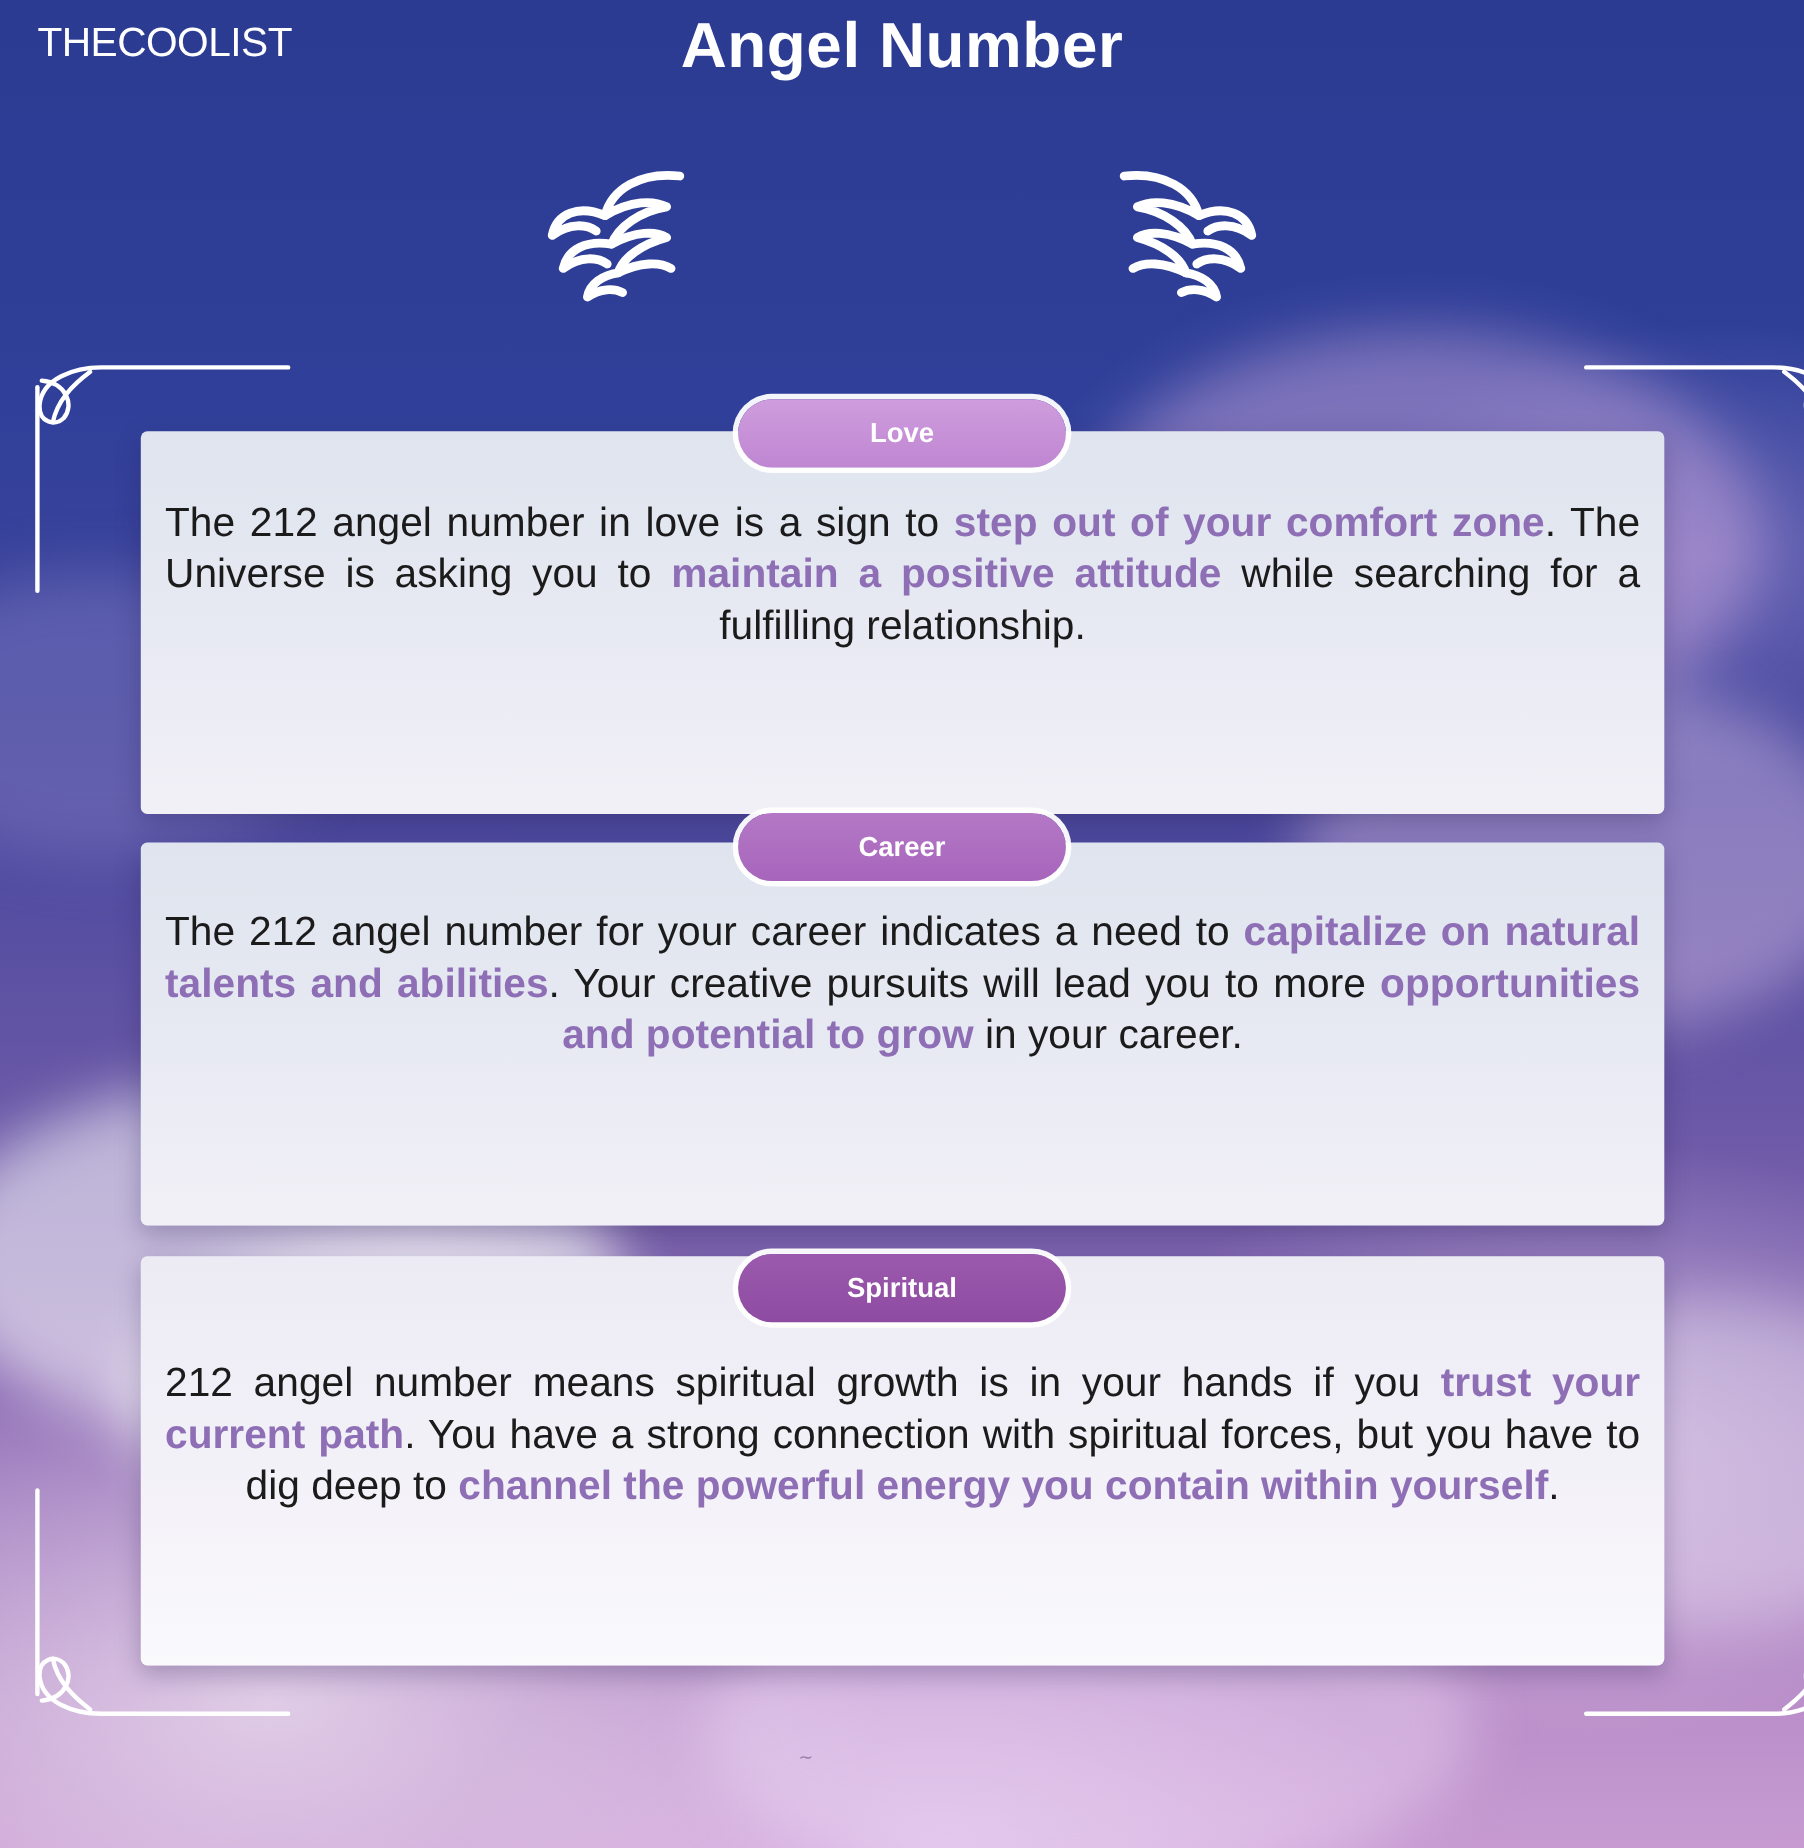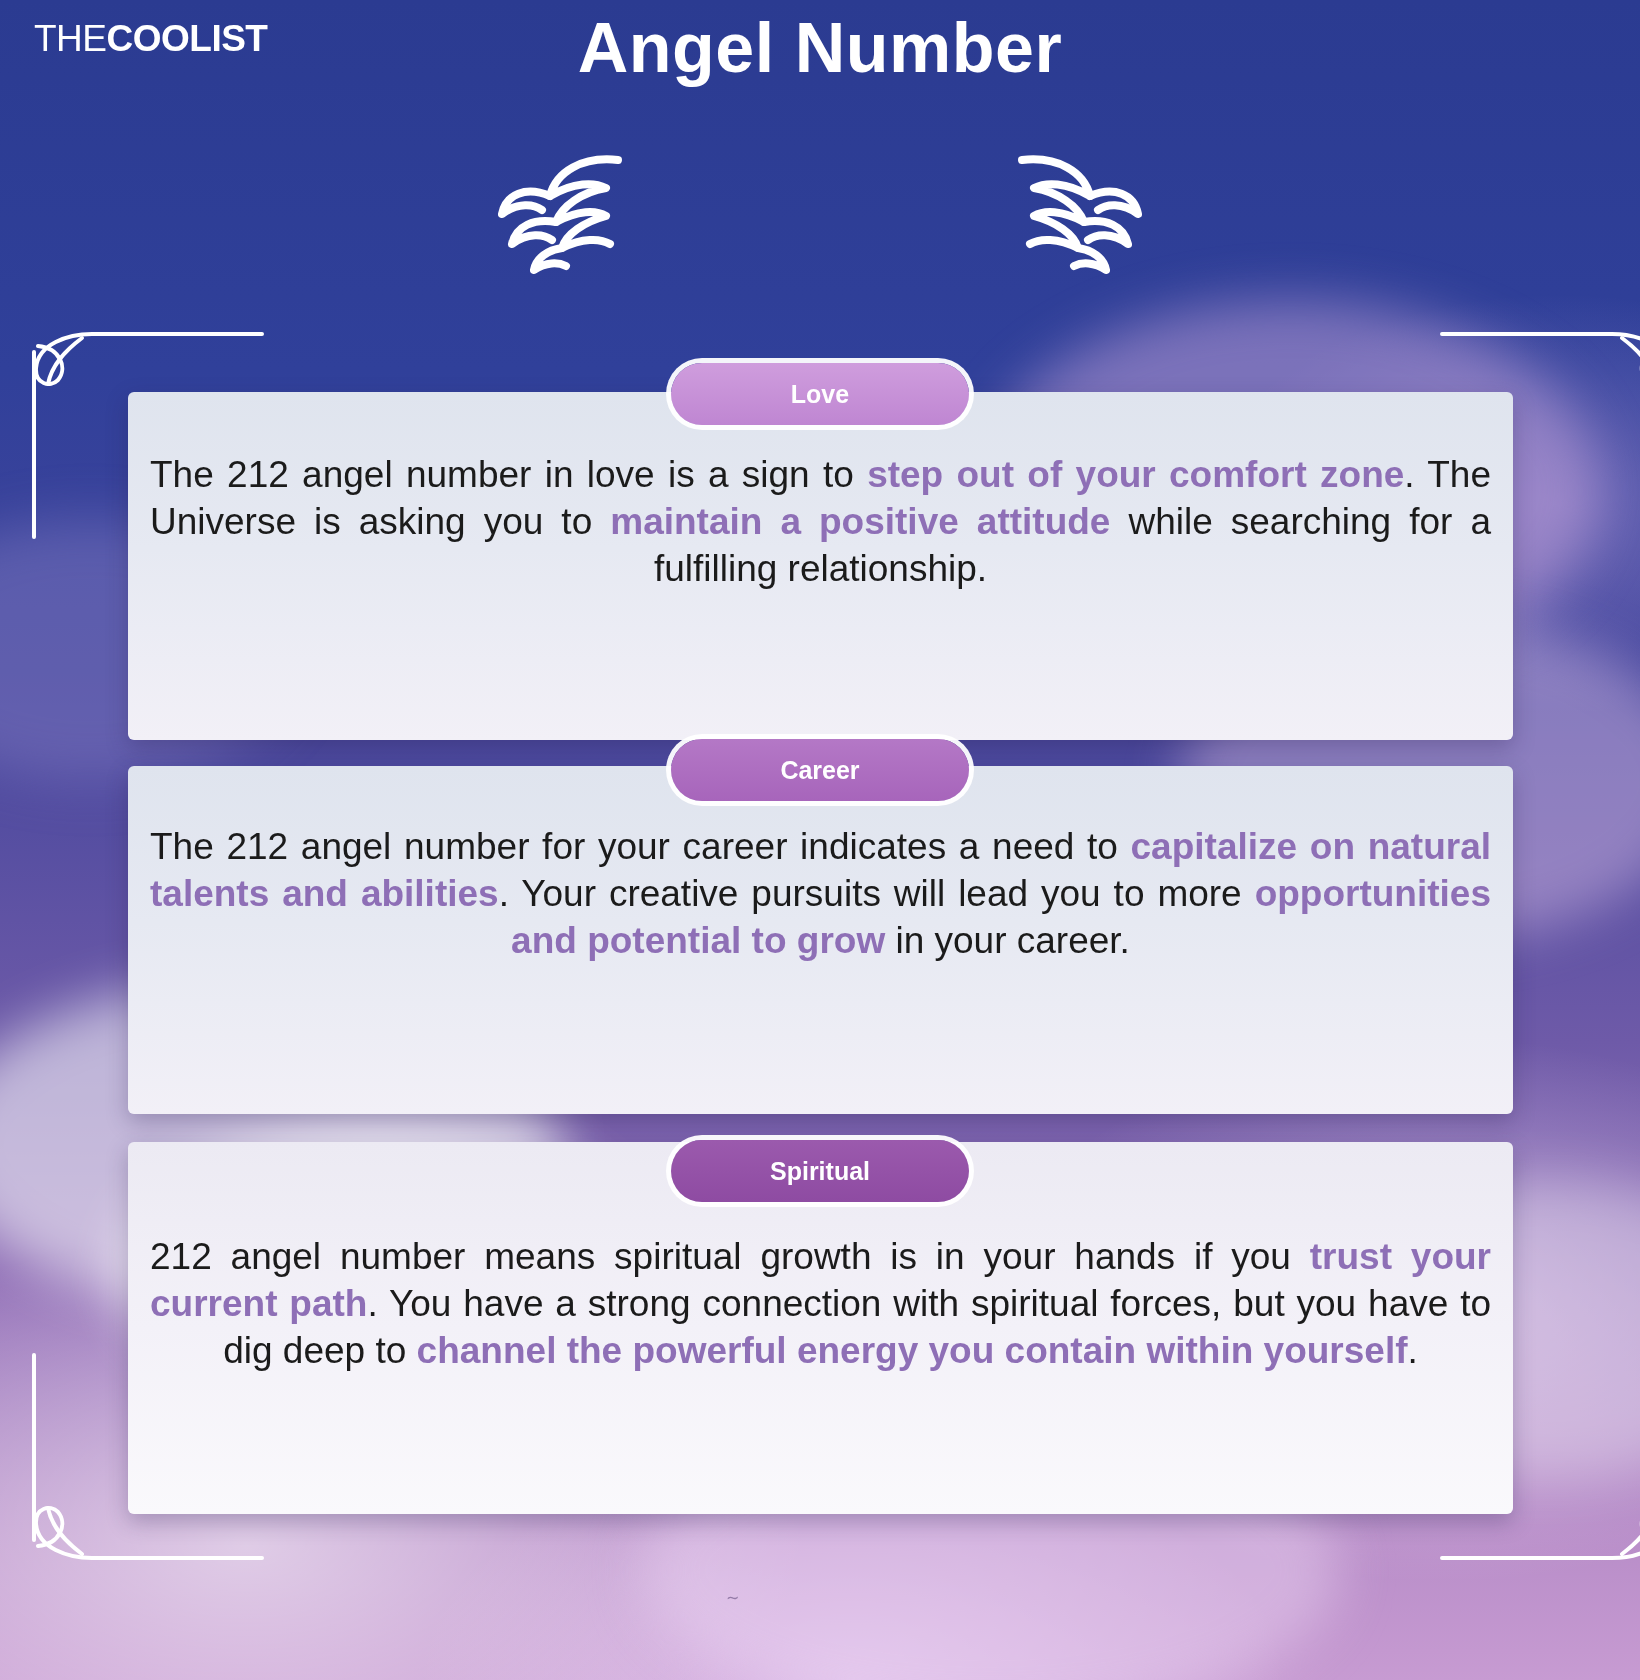--- a/index.html
+++ b/index.html
@@ -44,30 +44,30 @@
   
   .brand {
     position: absolute;
     left: 34px;
     top: 18px;
     font-size: 37px;
     letter-spacing: -0.5px;
     color: #ffffff;
     font-weight: 400;
   }
-  .brand b { font-weight: 700; }
+  .brand b { font-weight: 400; }
 
   .title {
     position: absolute;
     top: 8px;
     left: 0;
     width: 1640px;
     text-align: center;
     color: #ffffff;
-    font-size: 70px;
+    font-size: 58px;
     font-weight: 800;
     letter-spacing: 0.5px;
   }
 
   
   .badge-wrap {
     position: absolute;
     top: 108px;
     left: 0;
     width: 1640px;

